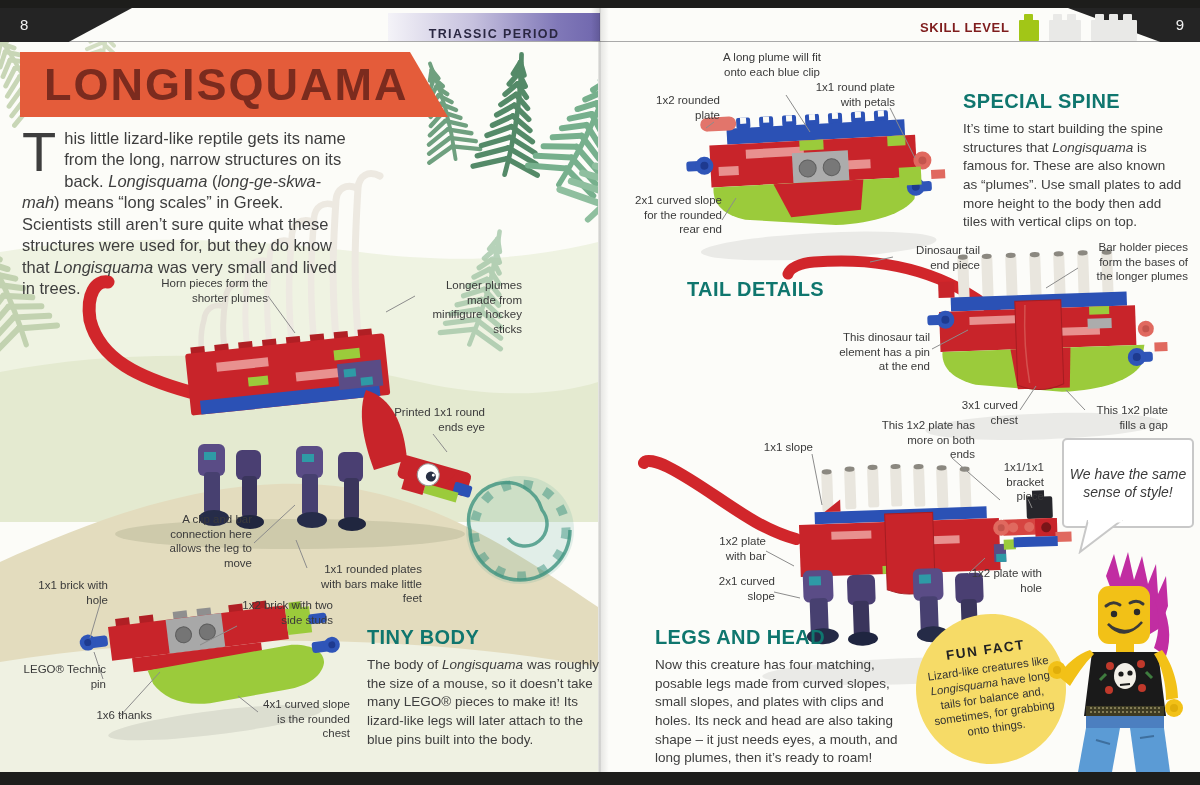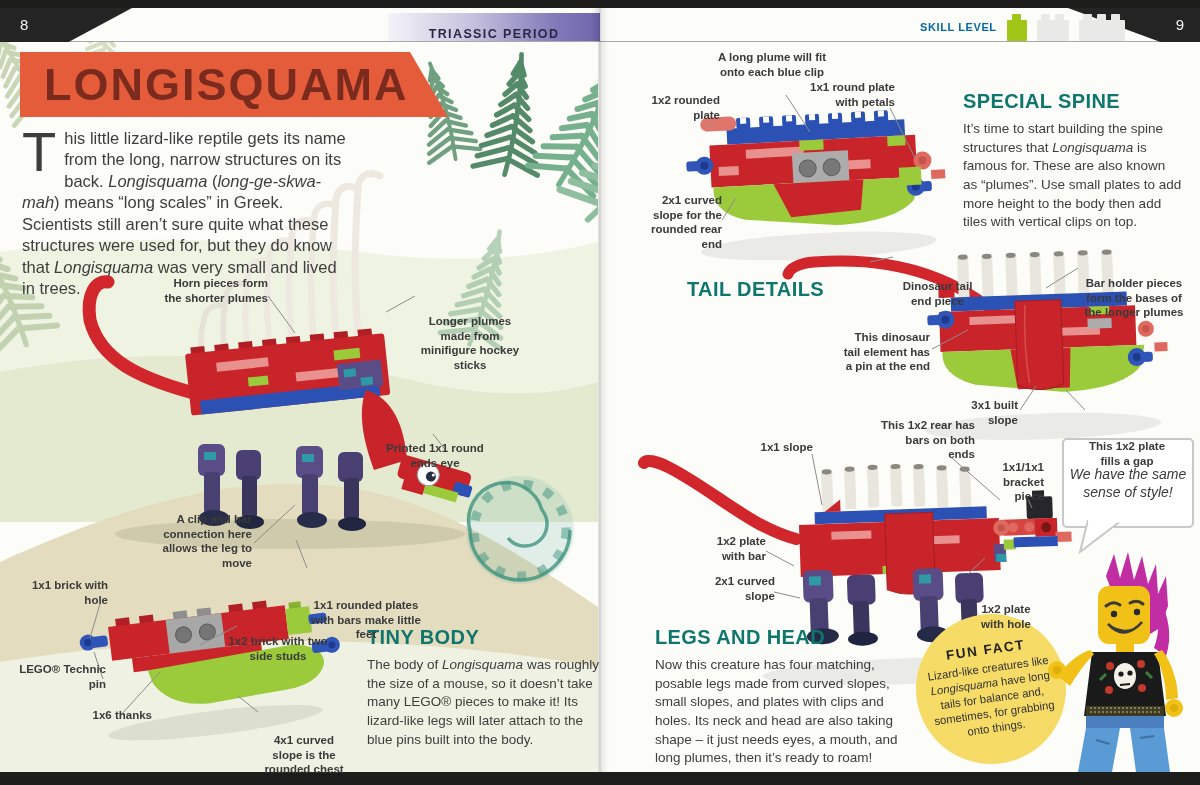--- a/index.html
+++ b/index.html
@@ -16,36 +16,36 @@
   .corner-left span{position:absolute;left:20px;top:8px;}
   .corner-right{left:1068px;clip-path:polygon(0 0,100% 0,100% 100%,70% 100%);}
   .corner-right span{position:absolute;right:16px;top:8px;}
   
   .period-banner{left:388px;top:13px;width:212px;height:28px;
     background:linear-gradient(90deg,#F4F3F8 0%,#C6C1DE 40%,#8078B8 80%,#6F66AD 100%);
     display:flex;align-items:flex-end;justify-content:center;}
   .period-banner span{font-size:12.5px;font-weight:700;letter-spacing:1.4px;color:#2A2742;}
   
   .skill{left:920px;top:12px;height:30px;display:flex;align-items:center;gap:10px;}
-  .skill .lbl{font-size:11px;font-weight:700;letter-spacing:.6px;color:#0369a1;}
+  .skill .lbl{font-size:13px;font-weight:700;letter-spacing:.6px;color:#7f1d1d;}
   
   .title-banner{left:20px;top:52px;width:428px;height:65px;background:#E45C3A;
     clip-path:polygon(0 0,calc(100% - 38px) 0,100% 100%,0 100%);
     display:flex;align-items:center;}
   .title-banner span{font-size:45px;font-weight:700;letter-spacing:2px;color:#7B2B1E;padding-left:24px;}
   
   .gutter{left:591px;top:8px;width:18px;height:764px;
     background:linear-gradient(90deg,rgba(0,0,0,0) 0%,rgba(0,0,0,.10) 42%,rgba(0,0,0,.20) 50%,rgba(0,0,0,.08) 58%,rgba(0,0,0,0) 100%);}
   
   .intro{left:22px;top:128px;width:324px;font-size:16.5px;line-height:1.3;color:#3E3E3E;}
   .dropcap{float:left;font-size:56px;line-height:44px;padding:2px 8px 0 0;color:#3E3E3E;}
   .section h3{margin:0 0 7px 0;font-size:20px;font-weight:700;letter-spacing:.4px;color:#0f766e;}
   .section .bodytext{font-size:13.5px;line-height:1.38;color:#3E3E3E;}
-  .ta-r{text-align:right;} .ta-l{text-align:center;margin-top:36px;} .ta-c{text-align:center;}
-  .callout{position:absolute;font-size:11.5px;font-weight:700;line-height:1.28;color:#3A3A3A;z-index:6;}
+  .ta-r{text-align:right;} .ta-l{text-align:right;} .ta-c{text-align:center;}
+  .callout{position:absolute;font-size:11.5px;font-weight:400;line-height:1.28;color:#3A3A3A;z-index:6;}
   
   .bubble{left:1062px;top:438px;width:124px;height:82px;background:#fff;border:2px solid #C8C8C8;
     border-radius:5px;display:flex;align-items:center;justify-content:center;text-align:center;
     font-style:italic;font-size:14px;line-height:1.3;color:#3A3A3A;z-index:4;padding:2px;}
   .bubble-tail{left:1076px;top:520px;z-index:5;}
   
   .fun-fact{left:916px;top:614px;width:150px;height:150px;border-radius:50%;background:#F6DB67;
     display:flex;flex-direction:column;align-items:center;justify-content:center;text-align:center;
     transform:rotate(-8deg);z-index:3;}
   .fun-fact .ff-title{font-size:13.5px;font-weight:700;letter-spacing:1.6px;color:#222;margin-bottom:4px;}
@@ -420,23 +420,23 @@
   <div class="callout ta-r" style="left:62px;top:708px;width:90px">1x6 thanks</div>
   <div class="callout ta-l" style="left:258px;top:697px;width:92px">4x1 curved slope is the rounded chest</div>
 
   <div class="callout ta-c" style="left:716px;top:50px;width:112px">A long plume will fit onto each blue clip</div>
   <div class="callout ta-r" style="left:798px;top:80px;width:97px">1x1 round plate with petals</div>
   <div class="callout ta-r" style="left:646px;top:93px;width:74px">1x2 rounded plate</div>
   <div class="callout ta-r" style="left:630px;top:193px;width:92px">2x1 curved slope for the rounded rear end</div>
   <div class="callout ta-l" style="left:895px;top:243px;width:85px">Dinosaur tail end piece</div>
   <div class="callout ta-l" style="left:1080px;top:240px;width:108px">Bar holder pieces form the bases of the longer plumes</div>
   <div class="callout ta-r" style="left:835px;top:330px;width:95px">This dinosaur tail element has a pin at the end</div>
-  <div class="callout ta-r" style="left:948px;top:398px;width:70px">3x1 built slope</div>
+  <div class="callout ta-r" style="left:948px;top:398px;width:70px">3x1 curved chest</div>
   <div class="callout ta-l" style="left:1086px;top:403px;width:82px">This 1x2 plate fills a gap</div>
-  <div class="callout ta-r" style="left:880px;top:418px;width:95px">This 1x2 rear has bars on both ends</div>
+  <div class="callout ta-r" style="left:880px;top:418px;width:95px">This 1x2 plate has more on both ends</div>
   <div class="callout ta-r" style="left:745px;top:440px;width:68px">1x1 slope</div>
   <div class="callout ta-r" style="left:980px;top:460px;width:64px">1x1/1x1 bracket piece</div>
   <div class="callout ta-r" style="left:698px;top:534px;width:68px">1x2 plate with bar</div>
   <div class="callout ta-r" style="left:703px;top:574px;width:72px">2x1 curved slope</div>
   <div class="callout ta-l" style="left:970px;top:566px;width:72px">1x2 plate with hole</div>
 
   <svg class="abs" style="left:0;top:0;z-index:5;pointer-events:none;" width="1200" height="785" viewBox="0 0 1200 785">
     <g stroke="#8C8C8C" stroke-width="1">
       <line x1="268" y1="296" x2="295" y2="333"></line>
         <line x1="415" y1="296" x2="386" y2="312"></line>

